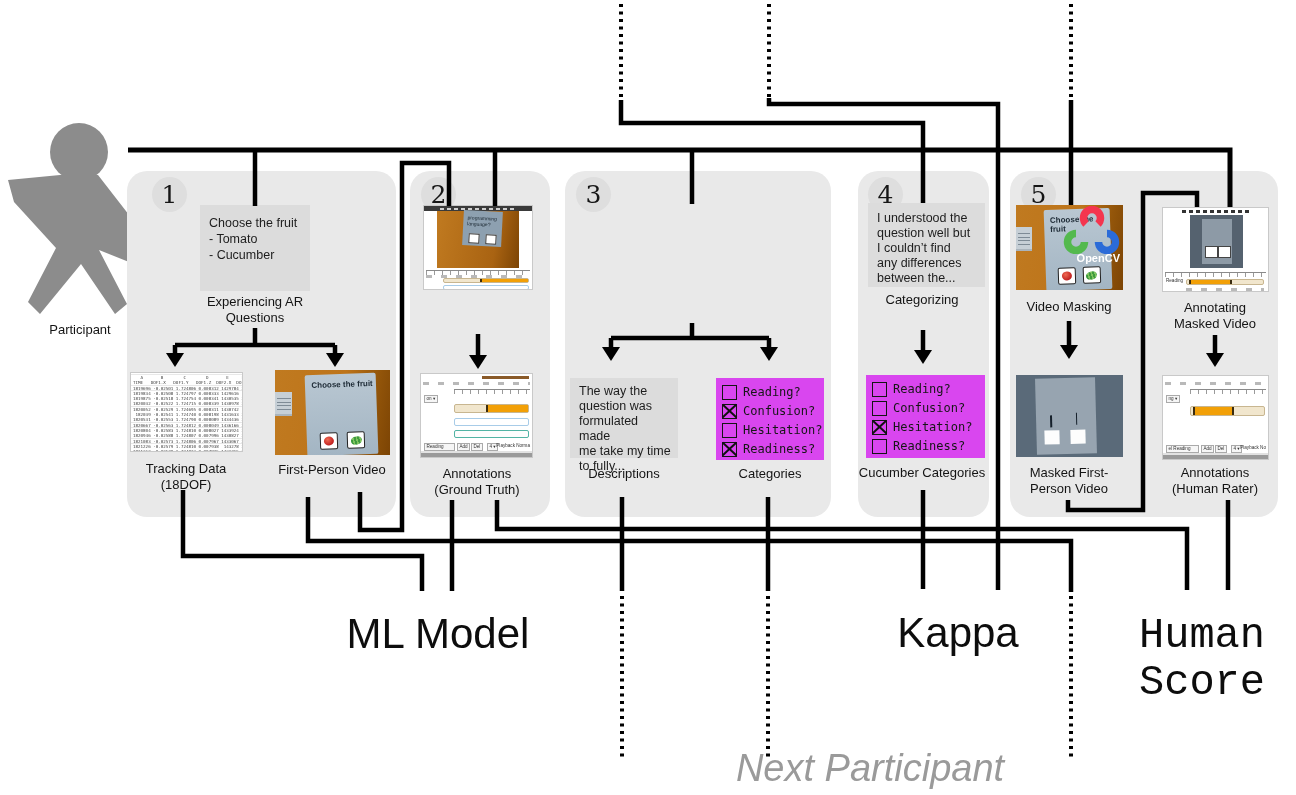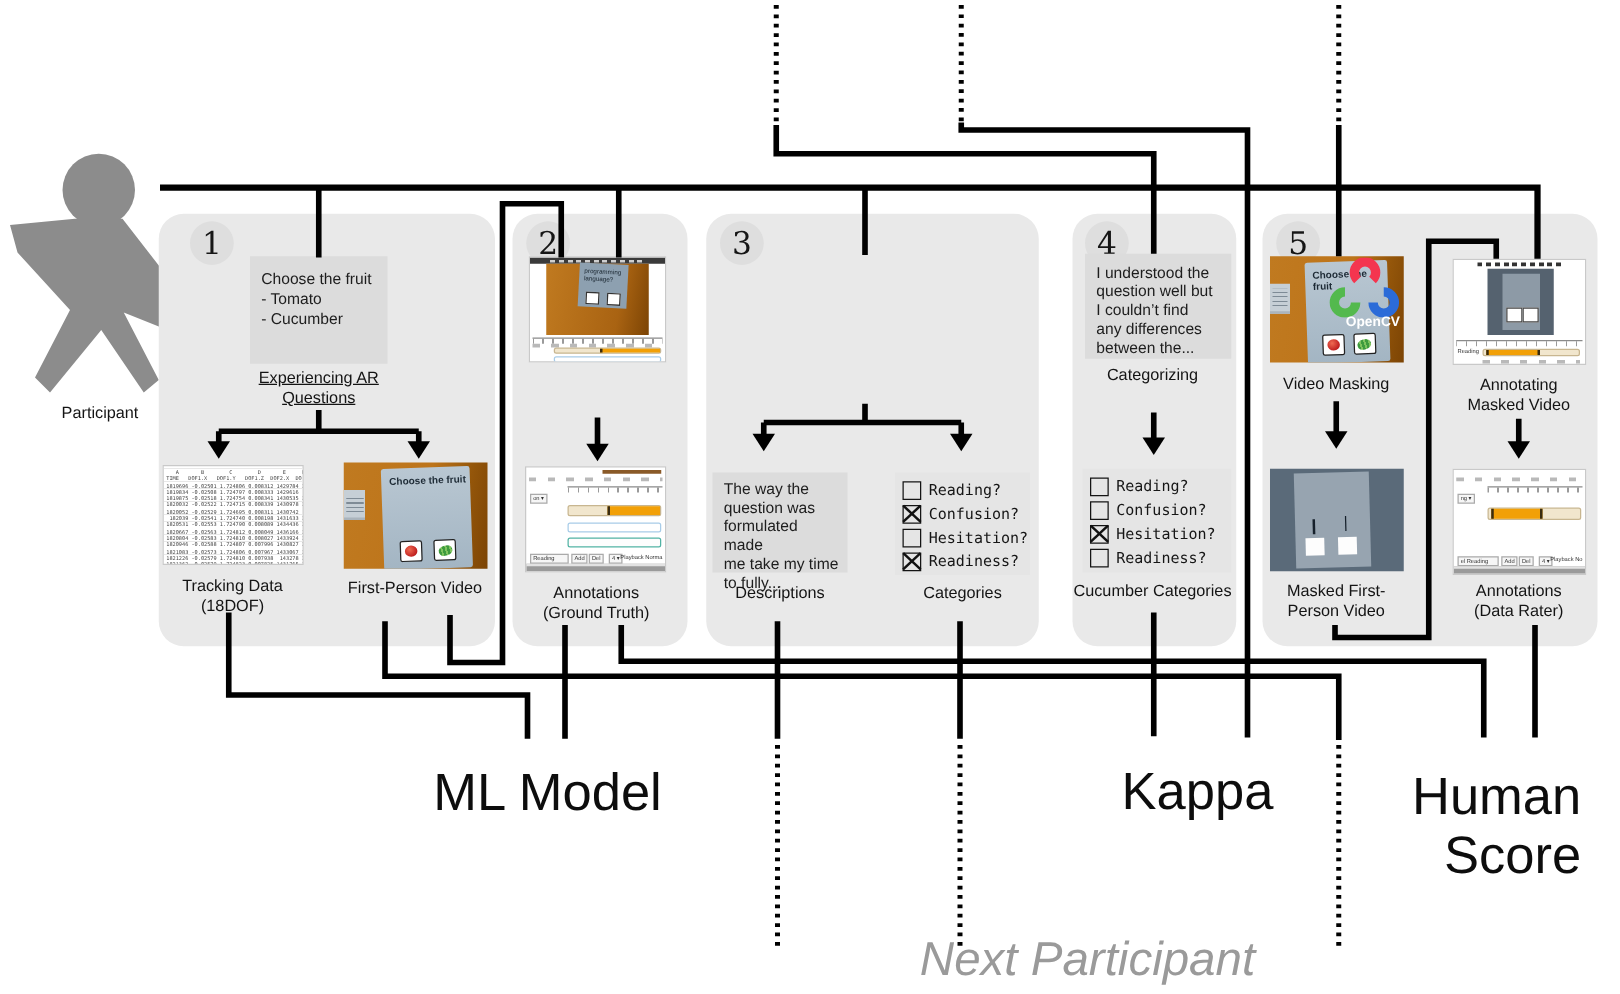--- a/index.html
+++ b/index.html
@@ -70,21 +70,21 @@
   .msk-card{position:absolute;left:19%;top:4%;width:56%;height:93%;background:#97a4b0;transform:rotate(-1.5deg);}
   .msk-sq{position:absolute;bottom:13%;width:15px;height:14px;background:#fdfdfd;}
   .msk-tick{position:absolute;width:1.5px;height:12px;background:#16202b;}
   
   .amv-title{position:absolute;left:18%;right:18%;top:2px;height:3px;
       background:repeating-linear-gradient(90deg,#333 0 4px,transparent 4px 7px);}
   .amv-scene{position:absolute;left:26%;top:7px;width:50%;height:53px;background:#55626f;}
   .amv-card{position:absolute;left:22%;top:8%;width:58%;height:84%;background:#8d9aa6;}
   .amv-sq{position:absolute;bottom:12%;width:11px;height:10px;background:#fff;border:0.5px solid #444;}
   
-  .checklist{position:absolute;background:#e5e5e5;box-sizing:border-box;padding:5px 0 0 6px;}
+  .checklist{position:absolute;background:#d946ef;box-sizing:border-box;padding:5px 0 0 6px;}
   .chk-row{display:flex;align-items:center;height:19px;}
   .chk-box{position:relative;width:13px;height:13px;border:1.6px solid #141414;background:transparent;
            margin-right:6px;flex:0 0 auto;}
   .chk-box.checked::before,.chk-box.checked::after{content:"";position:absolute;left:-3px;top:5px;
            width:19px;height:2.2px;background:#111;}
   .chk-box.checked::before{transform:rotate(43deg);}
   .chk-box.checked::after{transform:rotate(-43deg);}
   .chk-label{font:12px/13px "DejaVu Sans Mono",monospace;color:#161616;}
   
   .big{position:absolute;font:42px/47px "Liberation Sans",sans-serif;color:#0d0d0d;text-align:center;}
@@ -115,21 +115,21 @@
   <div class="badge" style="left:421px;top:177px;">2</div>
   <div class="badge" style="left:576px;top:177px;">3</div>
   <div class="badge" style="left:868px;top:177px;">4</div>
   <div class="badge" style="left:1021px;top:177px;">5</div>
 
   <div class="gbox" style="left:200px;top:205px;width:110px;height:86px;">
     <div>Choose the fruit</div>
     <div>- Tomato</div>
     <div>- Cucumber</div>
   </div>
-  <div class="cap" style="left:180px;top:294px;width:150px;text-decoration:underline;">
+  <div class="cap" style="left:180px;top:294px;width:150px;">
     <div>Experiencing AR</div>
       <div>Questions</div>
   </div>
 
   <div class="shot framed" style="left:130px;top:372px;width:113px;height:80px;">
     <pre class="sheet">   A       B        C        D       E     F
 TIME   DOF1.X   DOF1.Y   DOF1.Z  DOF2.X  DO
 1819696 -0.02501 1.724806 0.008312 1429784 35
 1819834 -0.02508 1.724797 0.008333 1429616  3
 1819875 -0.02518 1.724754 0.008341 1430535 35
@@ -337,26 +337,26 @@
       </div>
     <span class="mini box" style="left:3px;top:69px;width:28px;">el Reading</span>
     <span class="mini box" style="left:38px;top:69px;">Add</span>
     <span class="mini box" style="left:52px;top:69px;">Del</span>
     <span class="mini box" style="left:68px;top:69px;">4 ▾</span>
     <span class="mini" style="right:2px;top:69px;">Playback No</span>
     <div class="scrollb"></div>
   </div>
   <div class="cap" style="left:1140px;top:465px;width:150px;">
     <div>Annotations</div>
-      <div>(Data Rater)</div>
+      <div>(Human Rater)</div>
   </div>
 
   <div class="big" style="left:288px;top:610px;width:300px;">ML Model</div>
   <div class="big" style="left:833px;top:609px;width:250px;">Kappa</div>
-  <div class="big" style="left:1065px;top:613px;width:200px;text-align:right;">
+  <div class="big" style="left:1065px;top:613px;width:200px;text-align:right;font-family:Liberation Mono, monospace;">
     <div>Human</div>
       <div>Score</div>
   </div>
   <div class="big gray" style="left:670px;top:745px;width:400px;font-style:italic;">Next Participant</div>
 
   <svg id="connectors" width="1296" height="795">
     <g stroke="#000" stroke-width="5" fill="none">
       <path d="M128 150 H1230 V207"></path>
     </g>
     <g stroke="#000" stroke-width="4.5" fill="none">

